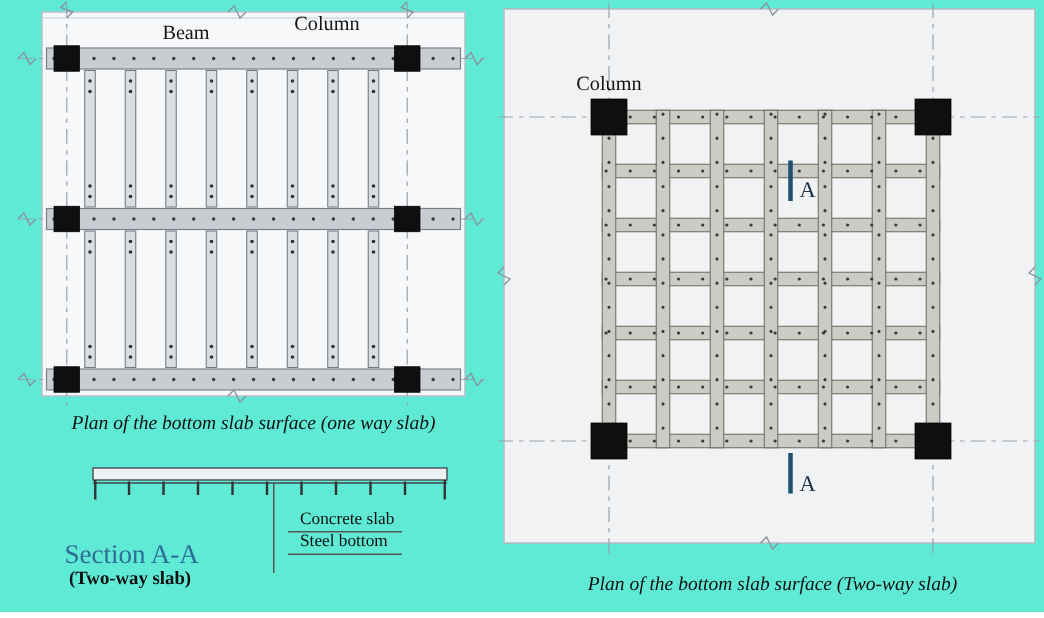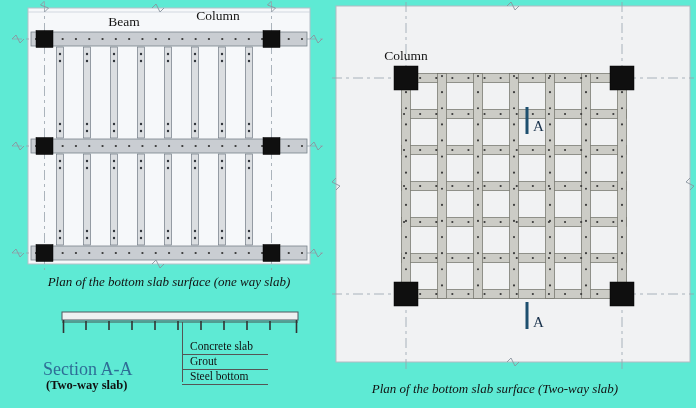--- a/index.html
+++ b/index.html
@@ -23,21 +23,21 @@
   
   .slab{fill:#eef0f1;stroke:#4e565e;stroke-width:1;}
   .secline{stroke:#444;stroke-width:.9;}
   .tick{stroke:#333;stroke-width:1.6;}
   
   .cap{position:absolute;font-size:13px;color:#111;text-align:center;font-style:italic;}
   .sec-title{position:absolute;left:43px;top:359px;font-size:18px;color:#2e6d96;}
   .sec-subtitle{position:absolute;left:46px;top:378px;font-size:12.5px;color:#101010;font-weight:bold;}
   .sec-leader{position:absolute;left:182px;top:322px;height:60px;width:0;border-left:1px solid #555;}
   .sec-labels{position:absolute;left:182px;top:340px;width:86px;font-size:11.5px;color:#111;}
-  .sec-labels .row{border-bottom:1px solid #555;height:13px;line-height:12px;padding:0 0 1px 8px;}
+  .sec-labels .row{border-bottom:1px solid #555;height:13px;line-height:12px;padding:0 0 1px 8px;margin-left:10px;}
 </style>
 </head>
 <body>
 
 <div id="canvas">
 
   <svg style="left:0;top:0;" width="330" height="272" viewBox="0 0 330 272">
     <defs>
       <g id="plank">
         <rect class="plank-rect" x="-3.5" y="0" width="7" height="91"></rect>
@@ -122,21 +122,20 @@
     <line class="tick" x1="222" y1="15" x2="222" y2="24"></line>
     <line class="tick" x1="248.5" y1="14" x2="248.5" y2="27"></line>
   </svg>
 
   <div class="sec-title">Section A-A</div>
   <div class="sec-subtitle">(Two-way slab)</div>
 
   <div class="sec-leader"></div>
   <div class="sec-labels">
     <div class="row">Concrete slab</div>
-    <div class="row">Grout</div>
     <div class="row">Steel bottom</div>
   </div>
 
   <svg style="left:330px;top:0;" width="366" height="374" viewBox="0 0 366 374">
     <defs>
       <rect id="hb" class="gridbeam" x="71.5" y="-4.5" width="225" height="9"></rect>
       <rect id="vb" class="gridbeam" x="-4.5" y="73.5" width="9" height="225"></rect>
     </defs>
 
     <rect x="6" y="6" width="354" height="356" stroke="#b3bac2" stroke-width="1" fill="#f1f2f3"></rect>
@@ -191,15 +190,15 @@
 
     <text class="lbl" x="76" y="60" text-anchor="middle">Column</text>
 
     <line x1="197" y1="107" x2="197" y2="134" stroke-width="3" stroke="#1d4f6e"></line>
     <text class="marker-a" x="203" y="131">A</text>
 
     <line x1="197" y1="302" x2="197" y2="329" stroke-width="3" stroke="#1d4f6e"></line>
     <text class="marker-a" x="203" y="327">A</text>
   </svg>
 
-  <div class="cap" style="left:330px;top:381px;width:330px;">Plan of the bottom slab surface (Two-way slab)</div>
+  <div class="cap" style="left:350px;top:381px;width:330px;">Plan of the bottom slab surface (Two-way slab)</div>
 
 </div>
 
 </body></html>

